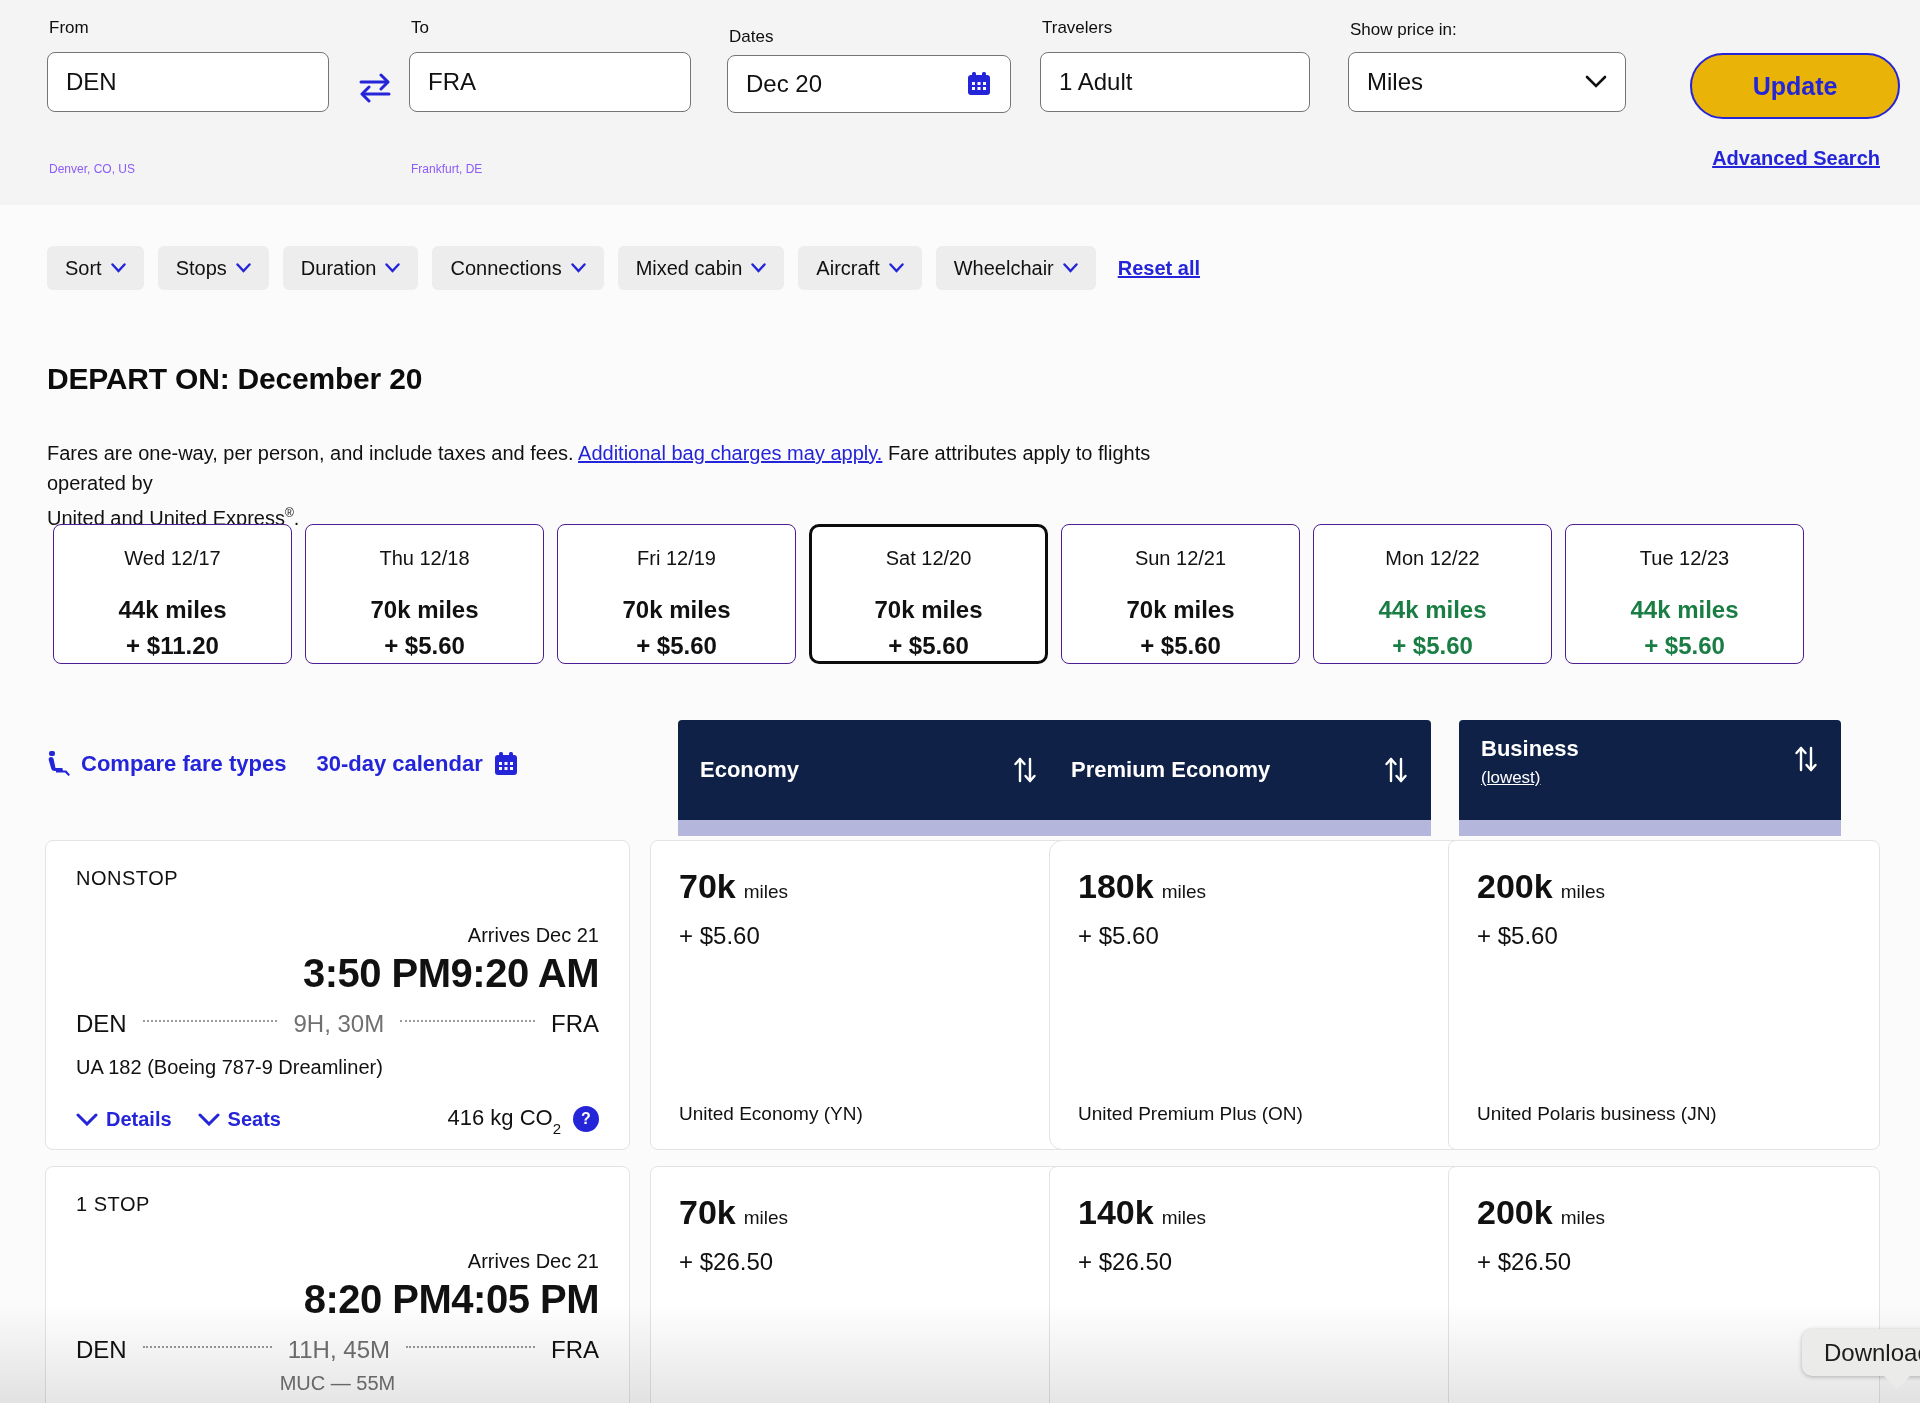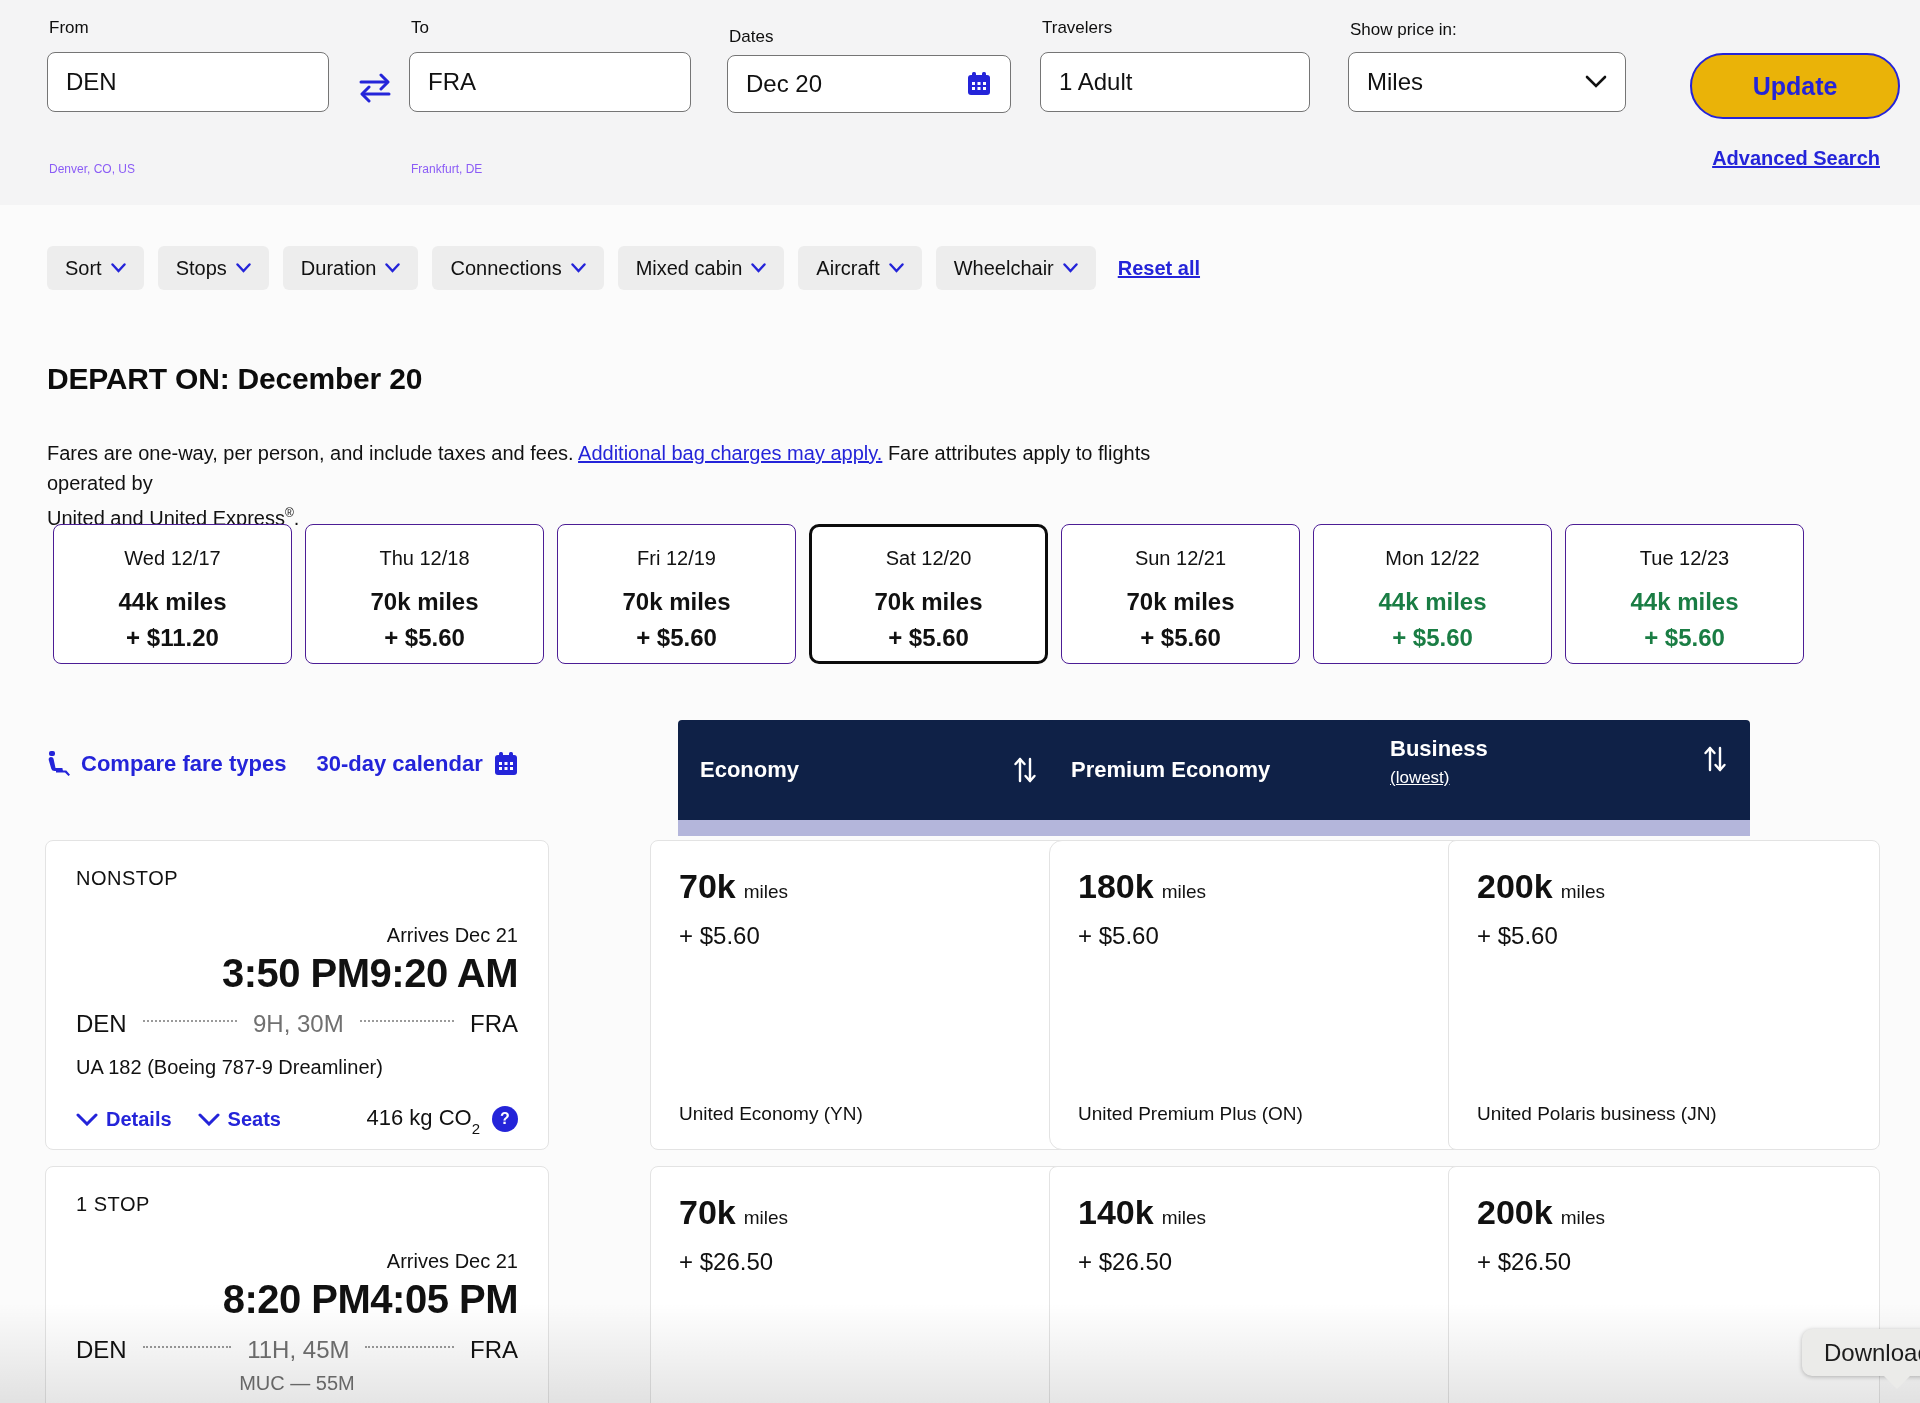--- a/index.html
+++ b/index.html
@@ -36,42 +36,42 @@
   .depart-heading{position:absolute;left:47px;top:362px;font-size:30px;font-weight:800;letter-spacing:-.2px;color:#0c0c0c;}
   .disclaimer{position:absolute;left:47px;top:438px;width:1160px;font-size:20px;line-height:30px;color:#111;}
   .disclaimer a{color:var(--brand-blue);text-decoration:underline;cursor:pointer;}
   .disclaimer sup{font-size:12px;}
 
   
   .date-strip{position:absolute;left:53px;top:524px;display:flex;gap:13px;}
   .dcard{width:239px;height:140px;background:#fff;border:1px solid #4c1d95;border-radius:8px;text-align:center;padding-top:22px;cursor:pointer;}
   .dcard.selected{border:3px solid #0c0c0c;border-radius:10px;padding-top:20px;}
   .dcard .dday{font-size:20px;color:#111;}
-  .dcard .dmiles{font-size:24px;font-weight:bold;margin-top:18px;}
+  .dcard .dmiles{font-size:24px;font-weight:bold;margin-top:26px;}
   .dcard .dfee{font-size:24px;font-weight:bold;margin-top:8px;}
   .dcard.green .dmiles,.dcard.green .dfee{color:var(--green);}
 
   
   .fare-links{position:absolute;left:45px;top:750px;display:flex;align-items:center;gap:30px;}
   .fare-link{display:flex;align-items:center;gap:10px;color:var(--brand-blue);font-size:22px;font-weight:600;cursor:pointer;}
 
   
   .colhead{position:absolute;top:720px;width:382px;}
   .colhead .navy{height:100px;background:var(--navy);border-radius:4px 4px 0 0;position:relative;color:#fff;padding:0 22px;display:flex;flex-direction:column;justify-content:center;}
   .colhead .navy .ctitle{font-size:22px;font-weight:bold;}
   .colhead .navy .csub{font-size:17px;text-decoration:underline;margin-top:6px;}
   .colhead .navy.two{justify-content:flex-start;padding-top:16px;}
   .colhead .lav{height:16px;background:var(--lavender);}
   .sort-ic{position:absolute;right:22px;top:50%;transform:translateY(-50%);cursor:pointer;}
   .navy.two .sort-ic{top:24px;transform:none;}
-  .c0{left:678px;} .c1{left:1049px;} .c2{left:1368px;}
+  .c0{left:678px;} .c1{left:1049px;} .c2{left:1459px;}
 
   
   .card{position:absolute;background:#fff;border:1px solid #e3e3e3;border-radius:8px;}
-  .flight-card{left:45px;width:504px;height:310px;padding:26px 30px;}
+  .flight-card{left:45px;width:585px;height:310px;padding:26px 30px;}
   .r1{top:840px;} .r2{top:1166px;}
   .stops{font-size:20px;letter-spacing:.5px;color:#111;}
   .arrives{text-align:right;font-size:20px;margin-top:34px;}
   .times{display:flex;justify-content:flex-end;align-items:baseline;margin-top:4px;font-size:40px;font-weight:bold;letter-spacing:-.5px;}
   .route{display:flex;align-items:center;margin-top:14px;}
   .apt{font-size:24px;font-weight:500;color:#111;}
   .dots{flex:1;border-bottom:2px dotted #9a9a9a;margin:0 16px;transform:translateY(-3px);}
   .dur{font-size:24px;color:#707070;}
   .conn{text-align:center;font-size:20px;color:#707070;margin-top:8px;}
   .ua-line{font-size:20px;margin-top:18px;}

